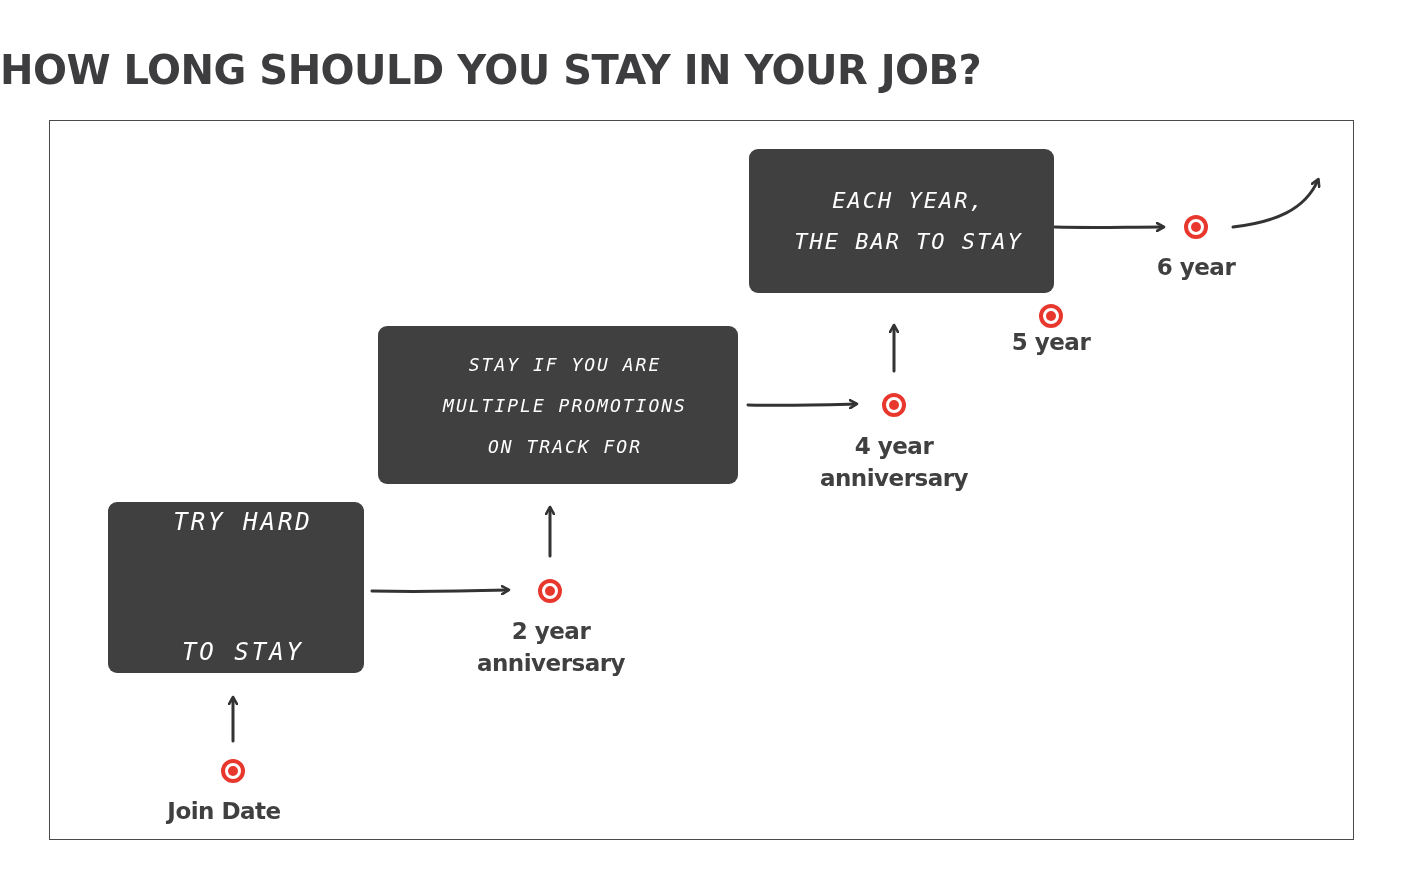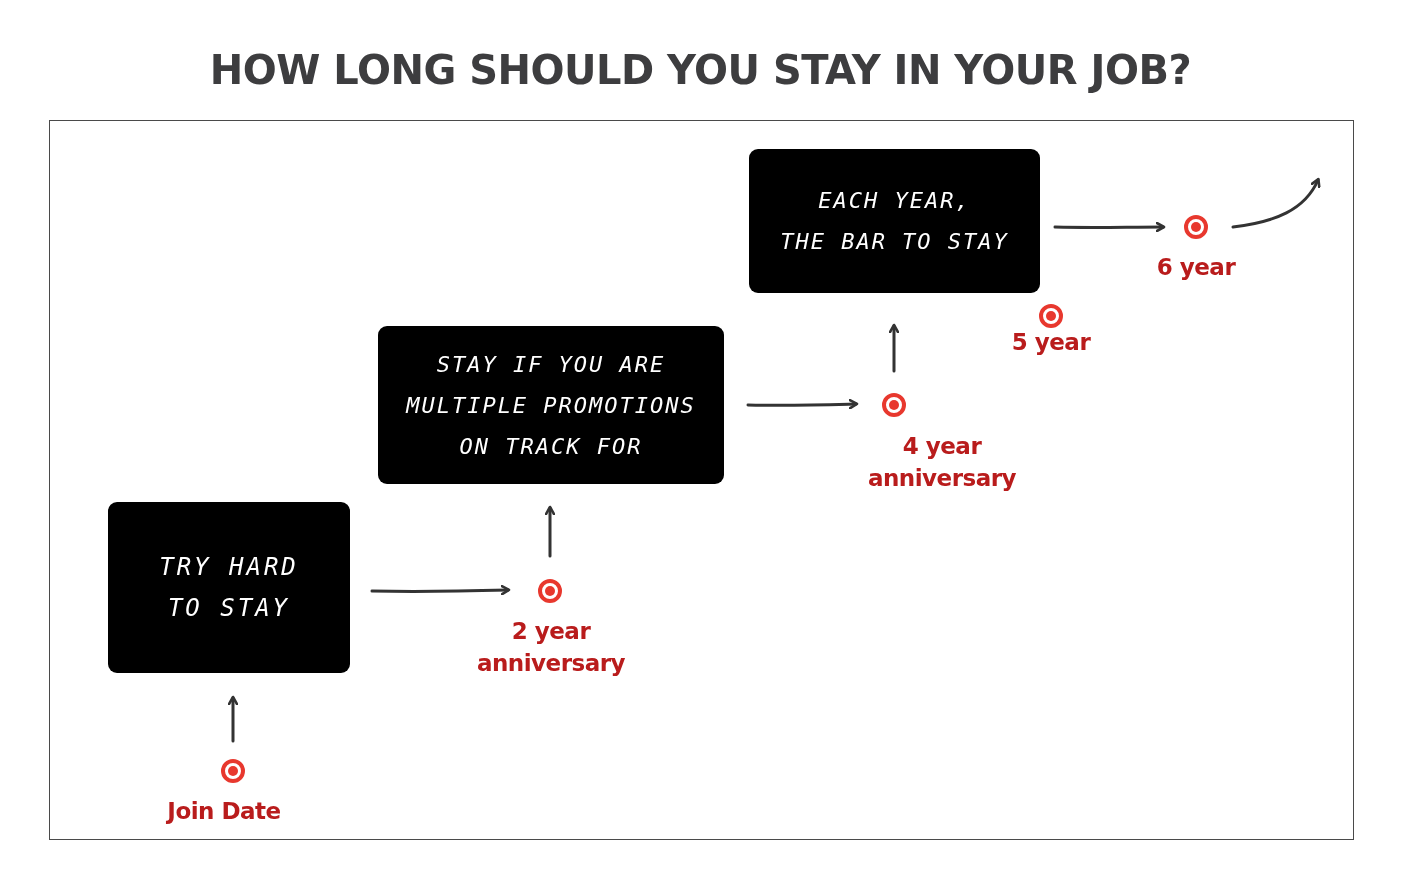--- a/index.html
+++ b/index.html
@@ -1,44 +1,44 @@
 <!DOCTYPE html>
 <html><head>
   <meta charset="utf-8">
   <style>
     html, body { margin: 0; padding: 0; background: #ffffff; }
     body { width: 1401px; height: 881px; position: relative; overflow: hidden; font-family: "Liberation Sans", sans-serif; }
     .title {
-      position: absolute; left: 0; top: 40px; width: 1401px; text-align: center;
+      position: absolute; left: 0; top: 40px; width: 1401px; text-align: left;
       font-family: "DejaVu Sans", sans-serif; font-weight: bold; font-size: 40px;
       color: #3d3d3f; letter-spacing: -0.5px; line-height: 60px;
     }
     .frame {
       position: absolute; left: 49px; top: 120px; width: 1305px; height: 720px;
       border: 1.5px solid #4a4a4a; box-sizing: border-box;
     }
     .box {
-      position: absolute; background: #000000; border-radius: 9px;
+      position: absolute; background: #404040; border-radius: 9px;
       color: #ffffff; display: flex; flex-direction: column; align-items: center; justify-content: center;
       font-family: "DejaVu Sans Mono", monospace; text-transform: uppercase;
       letter-spacing: 3px; font-size: 24px; line-height: 41px; text-align: center;
-      font-style: italic; font-weight: normal;
+      font-style: italic; font-weight: normal; padding-left: 14px;
     }
     .box span { display: block; white-space: nowrap; }
     .dot {
       position: absolute; width: 24px; height: 24px; border-radius: 50%;
       border: 4px solid #e8382e; background: #ffffff; box-sizing: border-box;
     }
     .dot::after {
       content: ""; position: absolute; left: 3px; top: 3px; width: 10px; height: 10px;
       border-radius: 50%; background: #e8382e;
     }
     .label {
       position: absolute; font-family: "DejaVu Sans", sans-serif; font-weight: bold;
-      color: #b91c1c; font-size: 23px; line-height: 32px; text-align: center; white-space: nowrap;
+      color: #404040; font-size: 23px; line-height: 32px; text-align: center; white-space: nowrap;
       transform: translateX(-50%); letter-spacing: -0.5px;
     }
     svg.arrows { position: absolute; left: 0; top: 0; }
   </style>
 </head>
 <body>
 
 <div class="title">HOW LONG SHOULD YOU STAY IN YOUR JOB?</div>
 
 <div class="frame"></div>
@@ -53,26 +53,26 @@
     <path d="M233 741 L233 698" marker-end="url(#ah)"></path>
     <path d="M372 591 C420 592 470 591 508 590" marker-end="url(#ah)"></path>
     <path d="M550 556 L550 508" marker-end="url(#ah)"></path>
     <path d="M748 405 C790 406 820 405 856 404" marker-end="url(#ah)"></path>
     <path d="M894 371 L894 326" marker-end="url(#ah)"></path>
     <path d="M1055 227 C1095 228 1125 227 1163 227" marker-end="url(#ah)"></path>
     <path d="M1233 227 C1275 222 1305 210 1318 180" marker-end="url(#ah)"></path>
   </g>
 </svg>
 
-<div class="box" style="left:108px; top:502px; width:242px; height:171px;">
+<div class="box" style="left:108px; top:502px; width:242px; height:171px;justify-content:space-between;">
   <span>Try hard</span>
   <span>to stay</span>
 </div>
 
-<div class="box" style="left:378px; top:326px; width:346px; height:158px; font-size:22px; letter-spacing:2px;">
+<div class="box" style="left:378px; top:326px; width:346px; height:158px; font-size:18px; letter-spacing:2px;">
   <span>Stay if you are</span>
   <span>multiple Promotions</span>
   <span>on track for</span>
 </div>
 
 <div class="box" style="left:749px; top:149px; width:291px; height:144px; font-size:22px; letter-spacing:2px;">
   <span>Each year,</span>
   <span>the bar to stay</span>
 </div>
 
@@ -81,21 +81,21 @@
   <div>Join Date</div>
 </div>
 
 <div class="dot" style="left:538px; top:579px;"></div>
 <div class="label" style="left:551px; top:615px;">
   <div>2 year</div>
   <div>anniversary</div>
 </div>
 
 <div class="dot" style="left:882px; top:393px;"></div>
-<div class="label" style="left:894px; top:430px;margin-left:48px;">
+<div class="label" style="left:894px; top:430px;">
   <div>4 year</div>
   <div>anniversary</div>
 </div>
 
 <div class="dot" style="left:1039px; top:304px;"></div>
 <div class="label" style="left:1051px; top:326px;">
   <div>5 year</div>
 </div>
 
 <div class="dot" style="left:1184px; top:215px;"></div>

